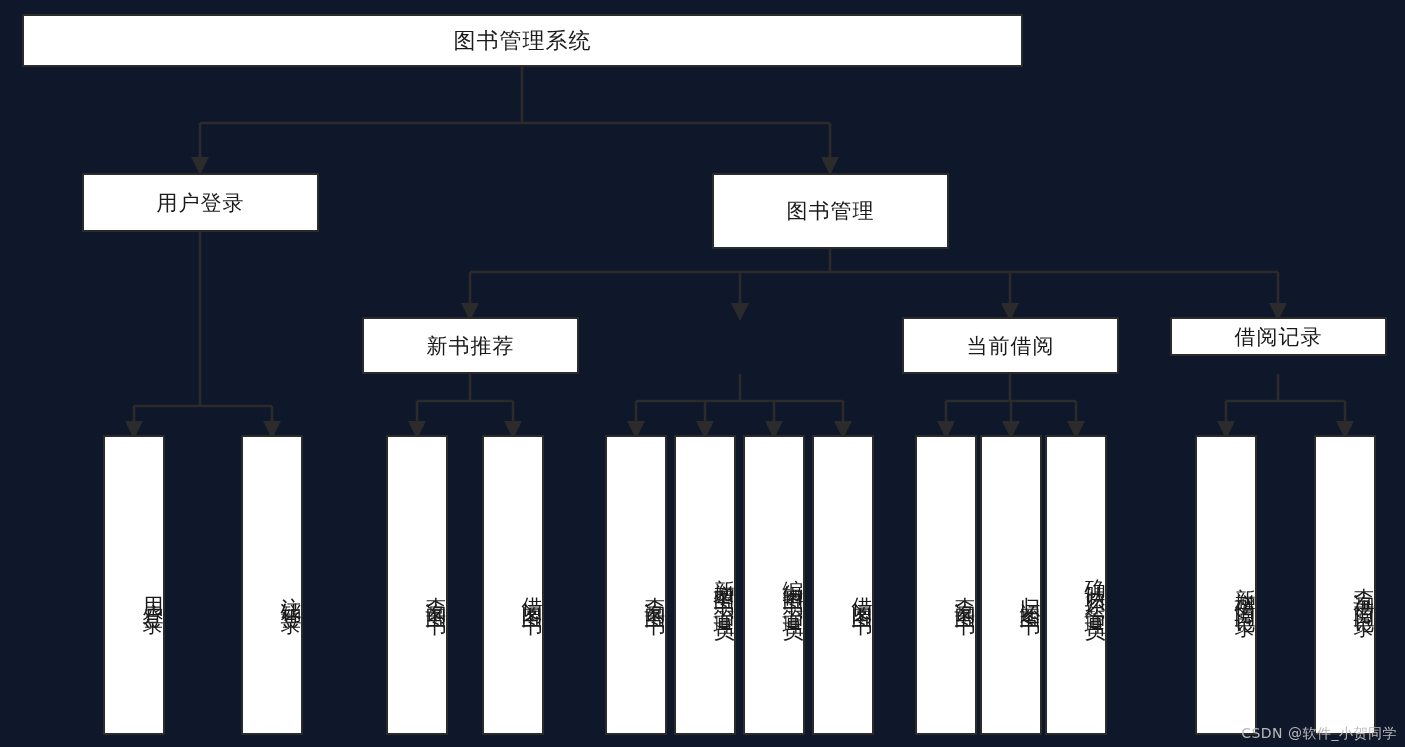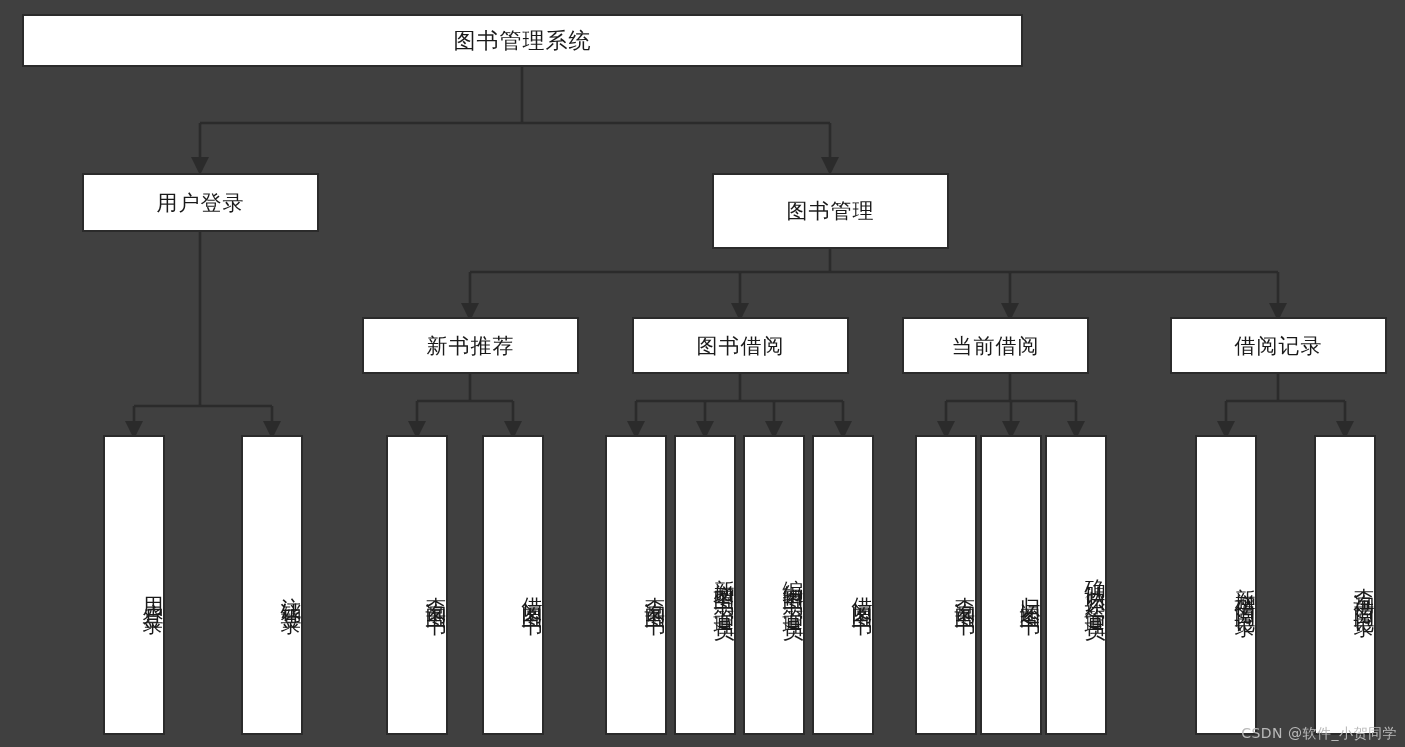--- a/index.html
+++ b/index.html
@@ -5,21 +5,21 @@
 <style>
   html, body {
     margin: 0;
     padding: 0;
     background: #ffffff;
   }
   #canvas {
     position: relative;
     width: 1405px;
     height: 747px;
-    background: #404040;
+    background: #0f172a;
     font-family: "DejaVu Sans", "Liberation Sans", sans-serif;
     overflow: hidden;
   }
   
   #connectors {
     position: absolute;
     left: 0;
     top: 0;
     width: 1405px;
     height: 747px;
@@ -138,29 +138,26 @@
   </div>
 
   <div class="node h" style="left:712px; top:173px; width:237px; height:76px;">
     <span class="label">图书管理</span>
   </div>
 
   <div class="node h" style="left:362px; top:317px; width:217px; height:57px;">
     <span class="label">新书推荐</span>
   </div>
 
-  <div class="node h" style="left:632px; top:317px; width:217px; height:57px;">
-    <span class="label">图书借阅</span>
-  </div>
-
-  <div class="node h" style="left:902px; top:317px; width:187px; height:57px;">
+
+  <div class="node h" style="left:902px; top:317px; width:217px; height:57px;">
     <span class="label">当前借阅</span>
   </div>
 
-  <div class="node h" style="left:1170px; top:317px; width:217px; height:57px;">
+  <div class="node h" style="left:1170px; top:317px; width:217px; height:39px;">
     <span class="label">借阅记录</span>
   </div>
 
   <div class="node v" style="left:103px; top:435px; width:62px; height:300px;">
     <span class="label">用户登录</span>
   </div>
 
   <div class="node v" style="left:241px; top:435px; width:62px; height:300px;">
     <span class="label">注销登录</span>
   </div>

